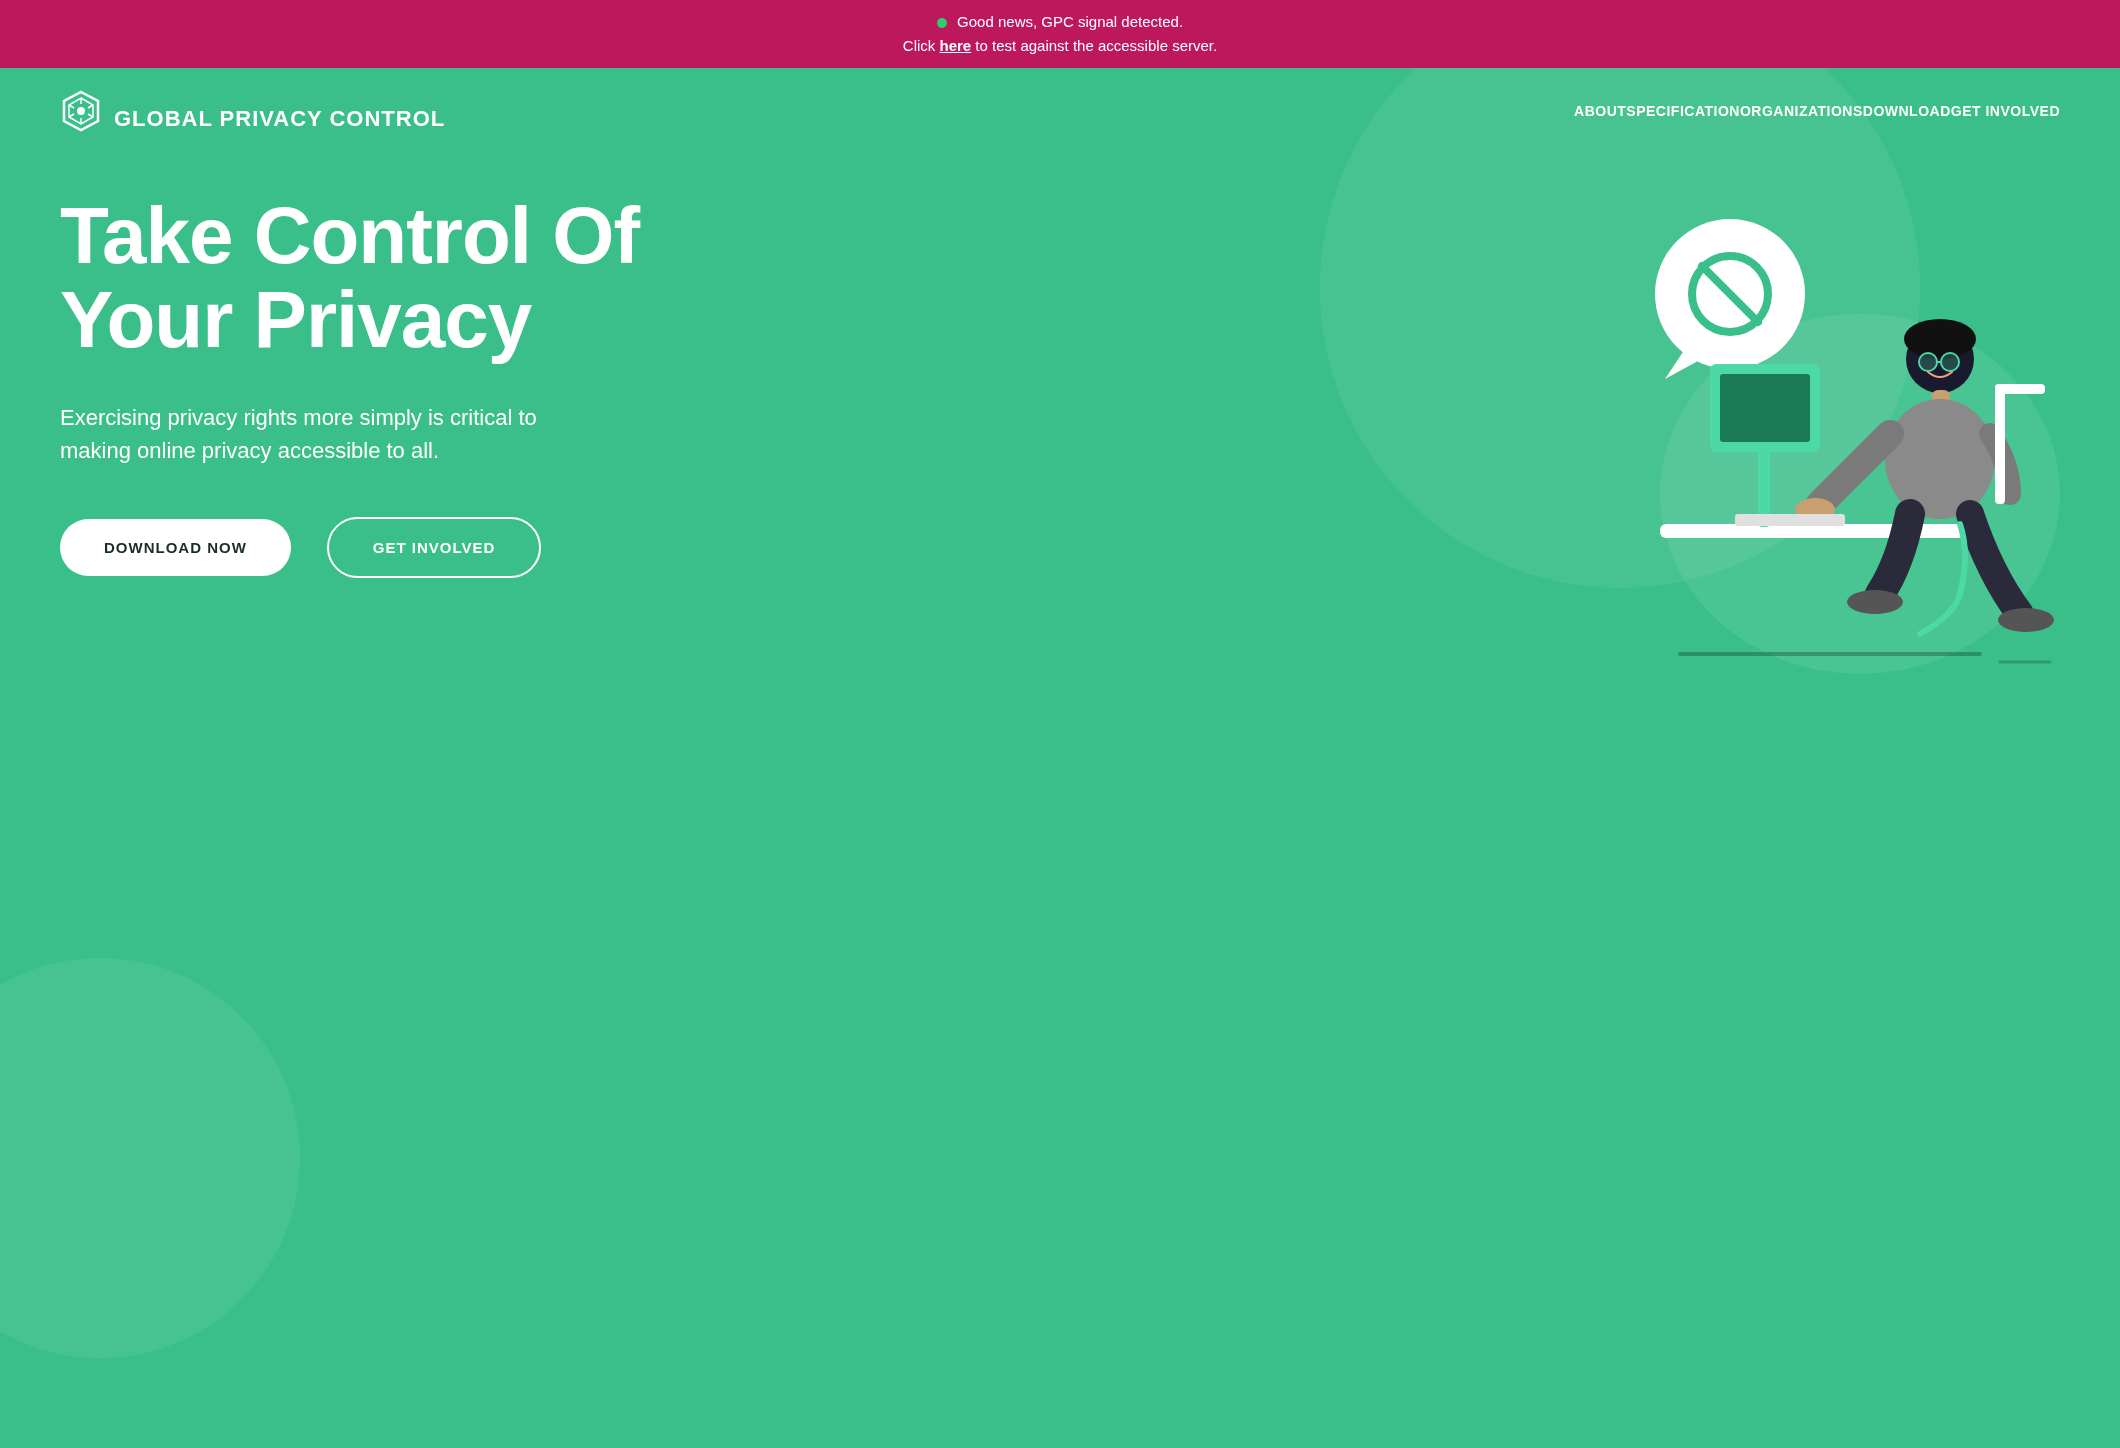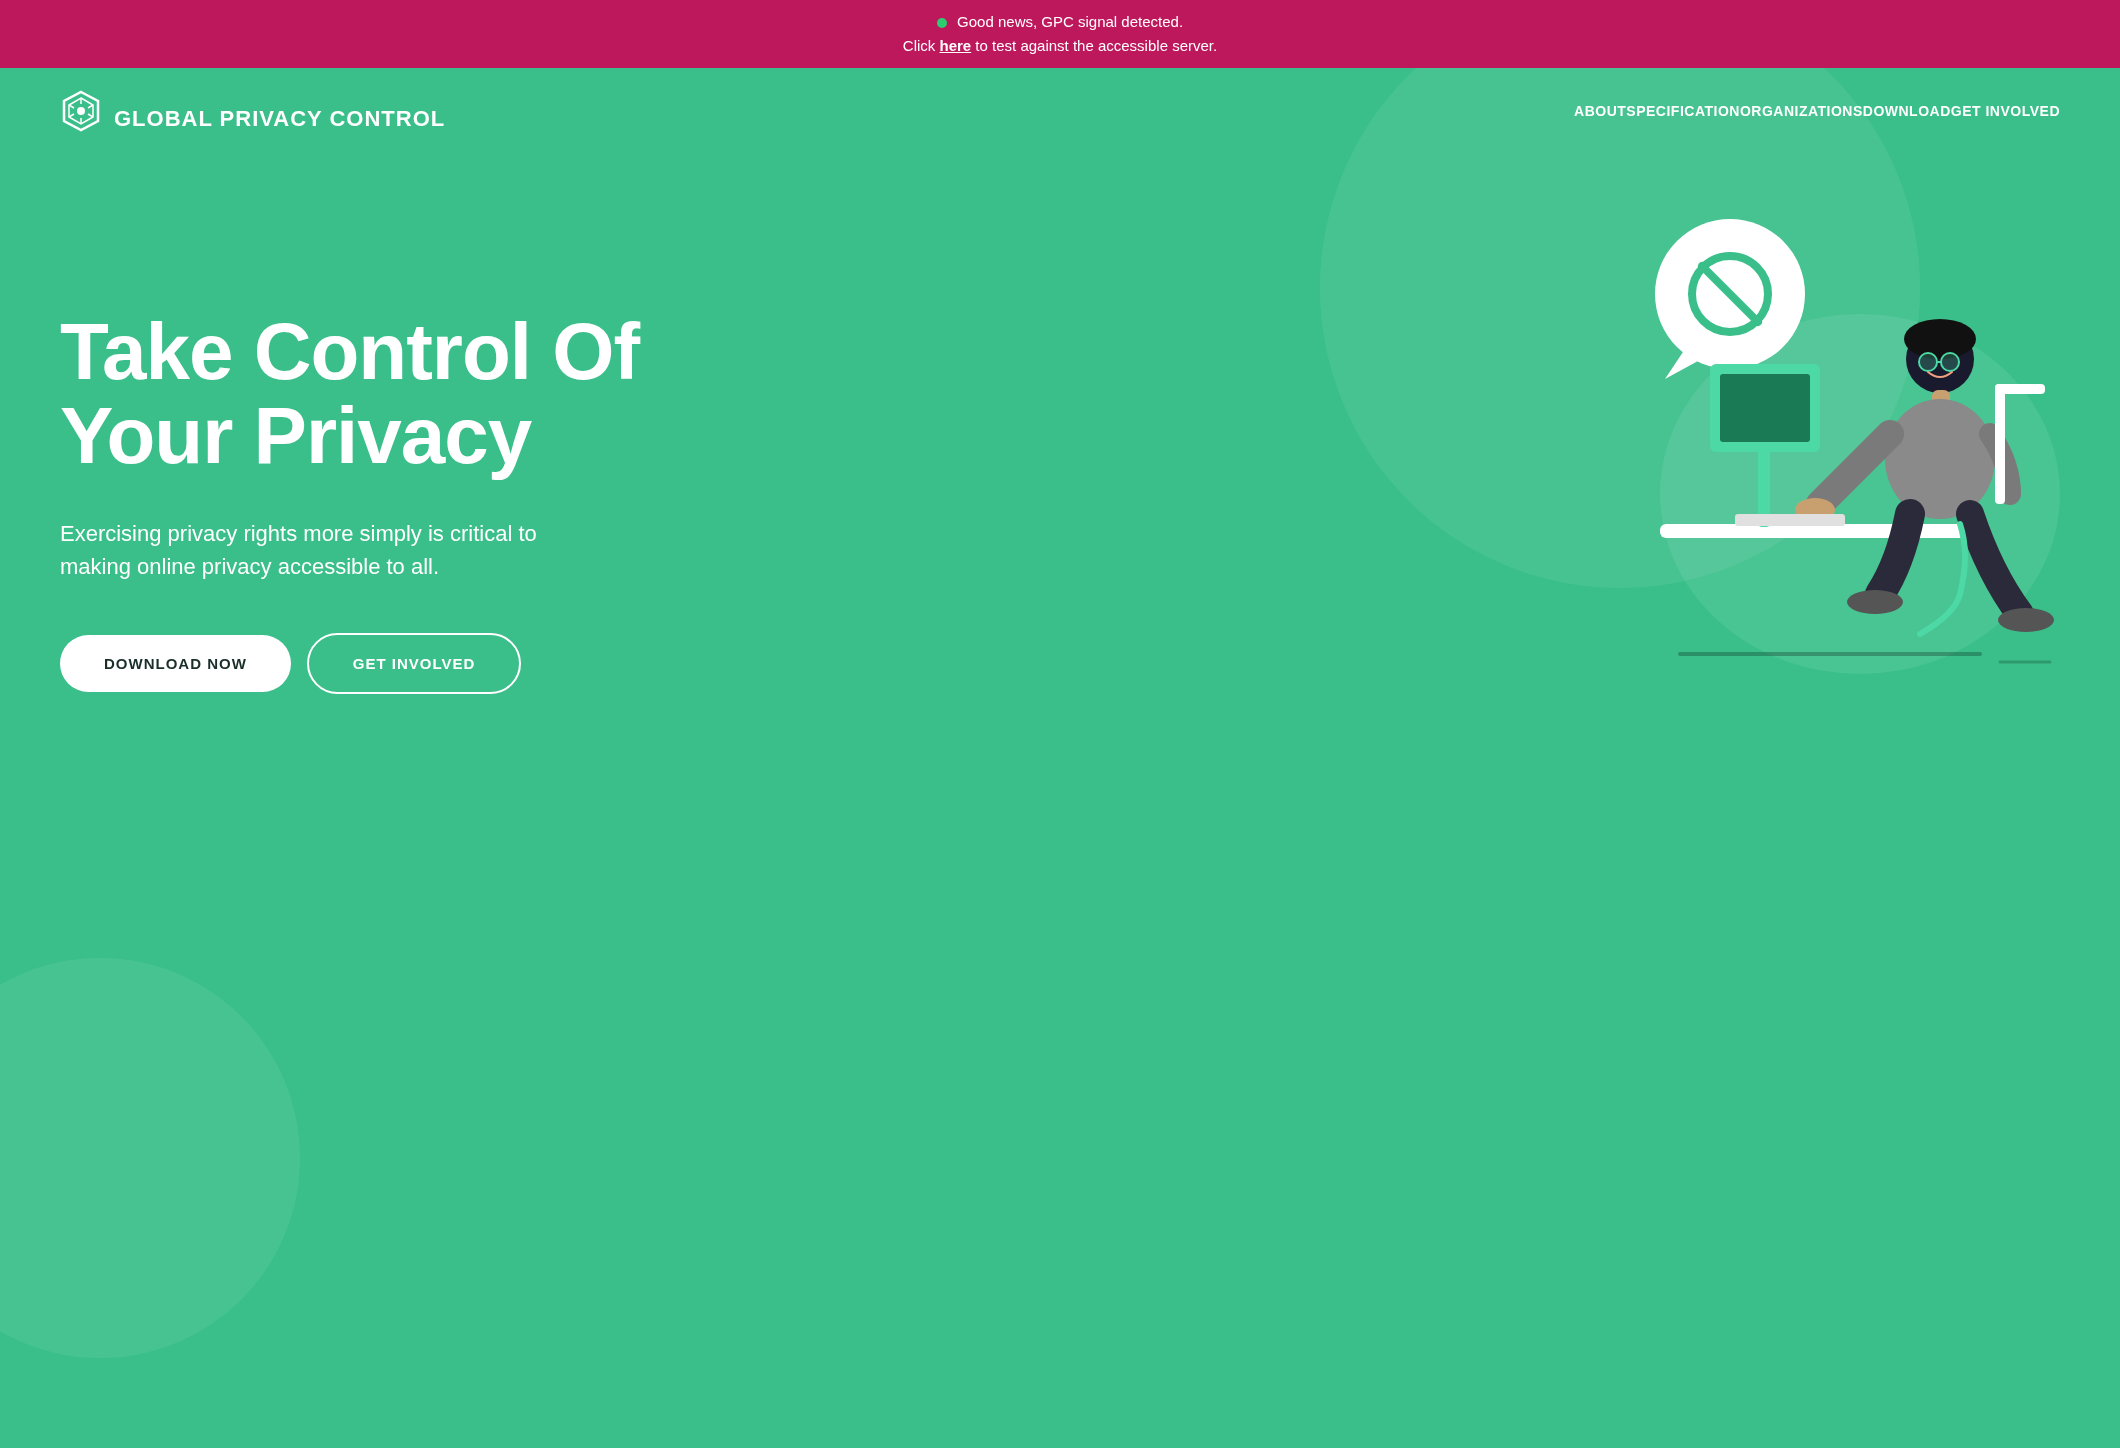--- a/index.html
+++ b/index.html
@@ -107,21 +107,21 @@
       text-decoration: none;
       font-size: 14px;
       font-weight: 700;
       letter-spacing: 0.5px;
       text-transform: uppercase;
     }
 
     
     #hero-content {
       display: flex;
-      align-items: flex-end;
+      align-items: flex-start;
       justify-content: space-between;
       padding: 40px 60px 60px 60px;
       position: relative;
       z-index: 5;
     }
 
     #hero-text {
       max-width: 620px;
     }
 
@@ -139,21 +139,21 @@
       font-size: 22px;
       line-height: 1.5;
       margin-bottom: 50px;
       font-weight: 400;
       max-width: 540px;
       margin-top: 39px;
     }
 
     #hero-buttons {
       display: flex;
-      gap: 16px;
+      gap: 36px;
       align-items: center;
     }
 
     #download-btn {
       background: #fff;
       color: #1a2e2a;
       border: none;
       border-radius: 50px;
       padding: 20px 44px;
       font-size: 15px;

